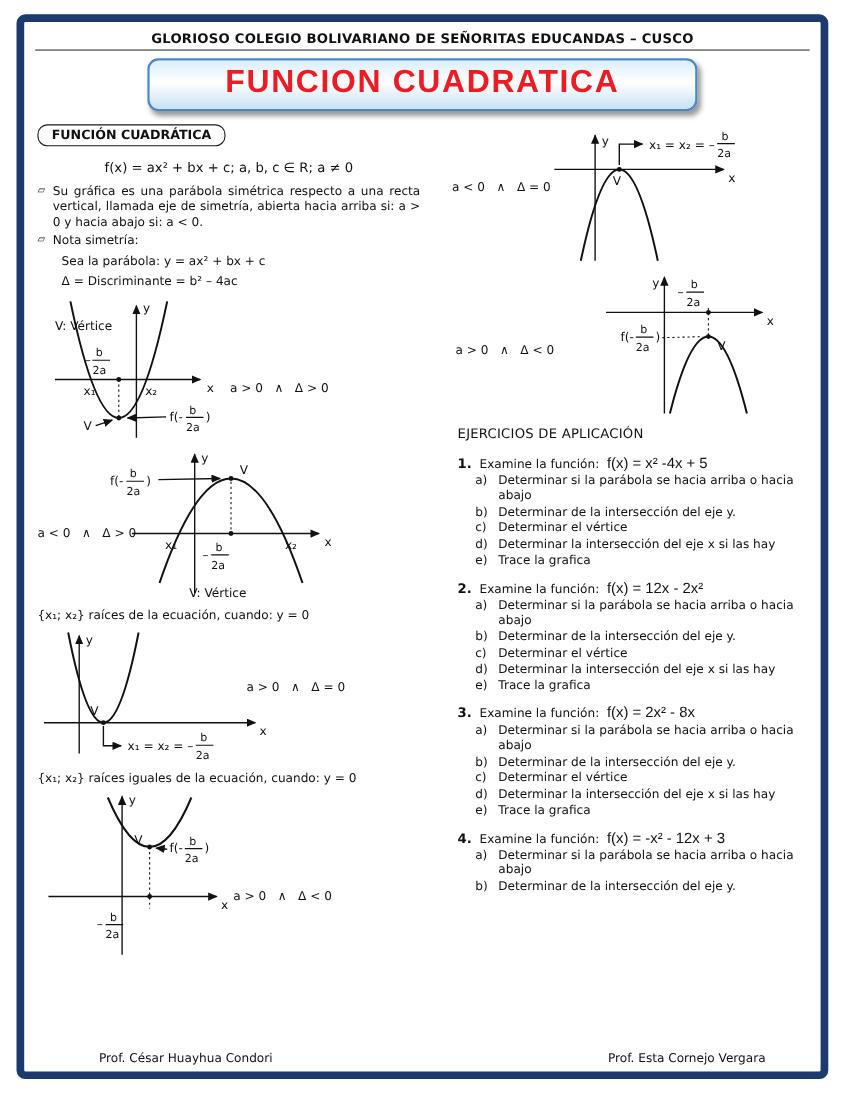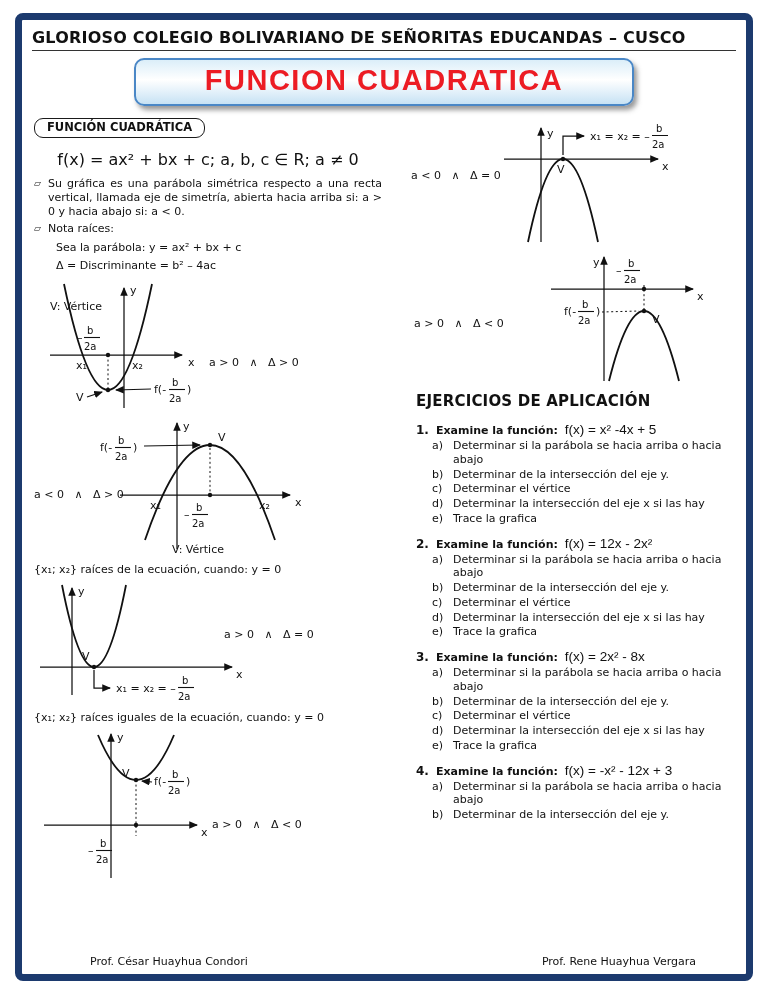--- a/index.html
+++ b/index.html
@@ -1,53 +1,53 @@
 <!DOCTYPE html>
 <html><head>
 <meta charset="utf-8">
 <style>
   * { margin:0; padding:0; box-sizing:border-box; }
   html,body { background:#fff; }
   body { width:768px; height:994px; font-family:"DejaVu Sans",sans-serif; color:#111; }
   .page { position:relative; width:768px; height:994px; padding:13px 15px; background:#fff; }
   .frame { width:100%; height:100%; border:7px solid #1c3a6e; border-radius:8px;
            padding:6px 10px 4px; overflow:hidden; display:flex; flex-direction:column; }
-  .header { text-align:left; font-size:16px; font-weight:bold; letter-spacing:.2px; padding-top:2px; }
+  .header { text-align:center; font-size:12px; font-weight:bold; letter-spacing:.2px; padding-top:2px; }
   .header-rule { border:none; border-top:1.4px solid #333; margin:3px 0 7px; }
   .title-box { width:500px; margin:0 auto 10px; border:2px solid #4a87c6; border-radius:10px;
                text-align:center; padding:4px 12px 7px;
                background:linear-gradient(180deg,#dbeef9 0%,#ffffff 45%,#c7e2f4 100%);
                box-shadow:3px 4px 5px rgba(70,70,70,.55); }
   .title-box .title-text { font-size:29px; font-weight:800; color:#ec1c24; letter-spacing:1.5px;
                font-family:"Liberation Sans",sans-serif; }
   .cols { display:flex; gap:12px; flex:1; }
   .col { width:50%; }
   .sec-box { display:inline-block; border:1.7px solid #1a1a1a; border-radius:9px;
              padding:1px 12px 3px; font-weight:bold; font-size:11.5px; margin:0 0 5px 2px; }
   .para { font-size:11px; line-height:1.28; text-align:justify; margin:1px 2px 4px; }
-  .formula-center { text-align:center; font-size:16px; margin:7px 0 8px; }
+  .formula-center { text-align:center; font-size:12px; margin:7px 0 8px; }
   .bullet { display:flex; gap:7px; font-size:11px; line-height:1.28; margin:3px 2px 2px; text-align:justify; }
   .bullet .marker { flex:none; font-size:9px; padding-top:1px; }
   .nota { margin:3px 0 2px 24px; font-size:11px; line-height:1.65; }
   .caption { font-size:11px; margin:6px 0 4px 2px; }
   svg.graph { display:block; margin:2px 0; }
   svg text { font-size:11px; fill:#111; font-family:"DejaVu Sans",sans-serif; }
   svg text.gf { font-size:10px; }
   svg text.gc { font-size:11px; white-space:pre; }
   .ax,.ar,.el { stroke:#111; stroke-width:1.25; fill:none; }
   .curve { stroke:#111; stroke-width:1.8; fill:none; }
   .dash { stroke:#111; stroke-width:1; stroke-dasharray:2 2.6; fill:none; }
   .fl { stroke:#111; stroke-width:1.1; }
   svg circle { fill:#111; }
   .note { font-size:11px; line-height:1.3; text-align:justify; margin:12px 4px 8px 20px; }
-  .ex-heading { font-size:15px; font-weight:bold; margin:6px 0 12px 20px; letter-spacing:.2px; }
+  .ex-heading { font-size:12px; font-weight:normal; margin:6px 0 12px 20px; letter-spacing:.2px; }
   .exercise { margin:0 0 10px 20px; }
   .ex-head { display:flex; align-items:baseline; gap:7px; margin-bottom:2px; }
   .ex-num { font-weight:bold; font-size:12px; flex:none; }
-  .ex-prompt { font-size:11px; flex:none;font-weight:bold; }
+  .ex-prompt { font-size:11px; flex:none; }
   .ex-formula { font-family:"Liberation Sans",sans-serif; font-size:13.5px; }
   .ex-steps { margin-left:16px; }
   .step { display:flex; gap:5px; font-size:11px; line-height:1.25; margin-bottom:1px; }
   .step-letter { flex:none; width:16px; }
   .step-text { flex:1; }
   .page-footer { display:flex; justify-content:space-between; padding:6px 40px 2px 58px; font-size:11px; }
 </style>
 </head>
 <body>
 
@@ -80,21 +80,21 @@
 
         <div class="formula-center">f(x) = ax² + bx + c; a, b, c ∈ R; a ≠ 0</div>
 
         <div class="bullet">
           <span class="marker">▱</span>
           <span>Su gráfica es una parábola simétrica respecto a una recta vertical, llamada eje de simetría, abierta hacia arriba si: a &gt; 0 y hacia abajo si: a &lt; 0.</span>
         </div>
 
         <div class="bullet">
           <span class="marker">▱</span>
-          <span>Nota raíces:</span>
+          <span>Nota simetría:</span>
         </div>
 
         <div class="nota">
           <div>Sea la parábola: y = ax² + bx + c</div>
           <div>Δ = Discriminante = b² – 4ac</div>
         </div>
 
         
         <svg class="graph" viewBox="0 0 352 135" width="352" height="135">
           <text x="18" y="32">V: Vértice</text>
@@ -367,17 +367,17 @@
               <span class="step-text">Determinar de la intersección del eje y.</span>
             </div>
           </div>
         </article>
 
       </section>
     </div>
 
     <div class="page-footer">
       <span>Prof. César  Huayhua Condori</span>
-      <span>Prof. Rene Huayhua Vergara</span>
+      <span>Prof. Esta Cornejo Vergara</span>
     </div>
 
   </div>
 </div>
 
 </body></html>

